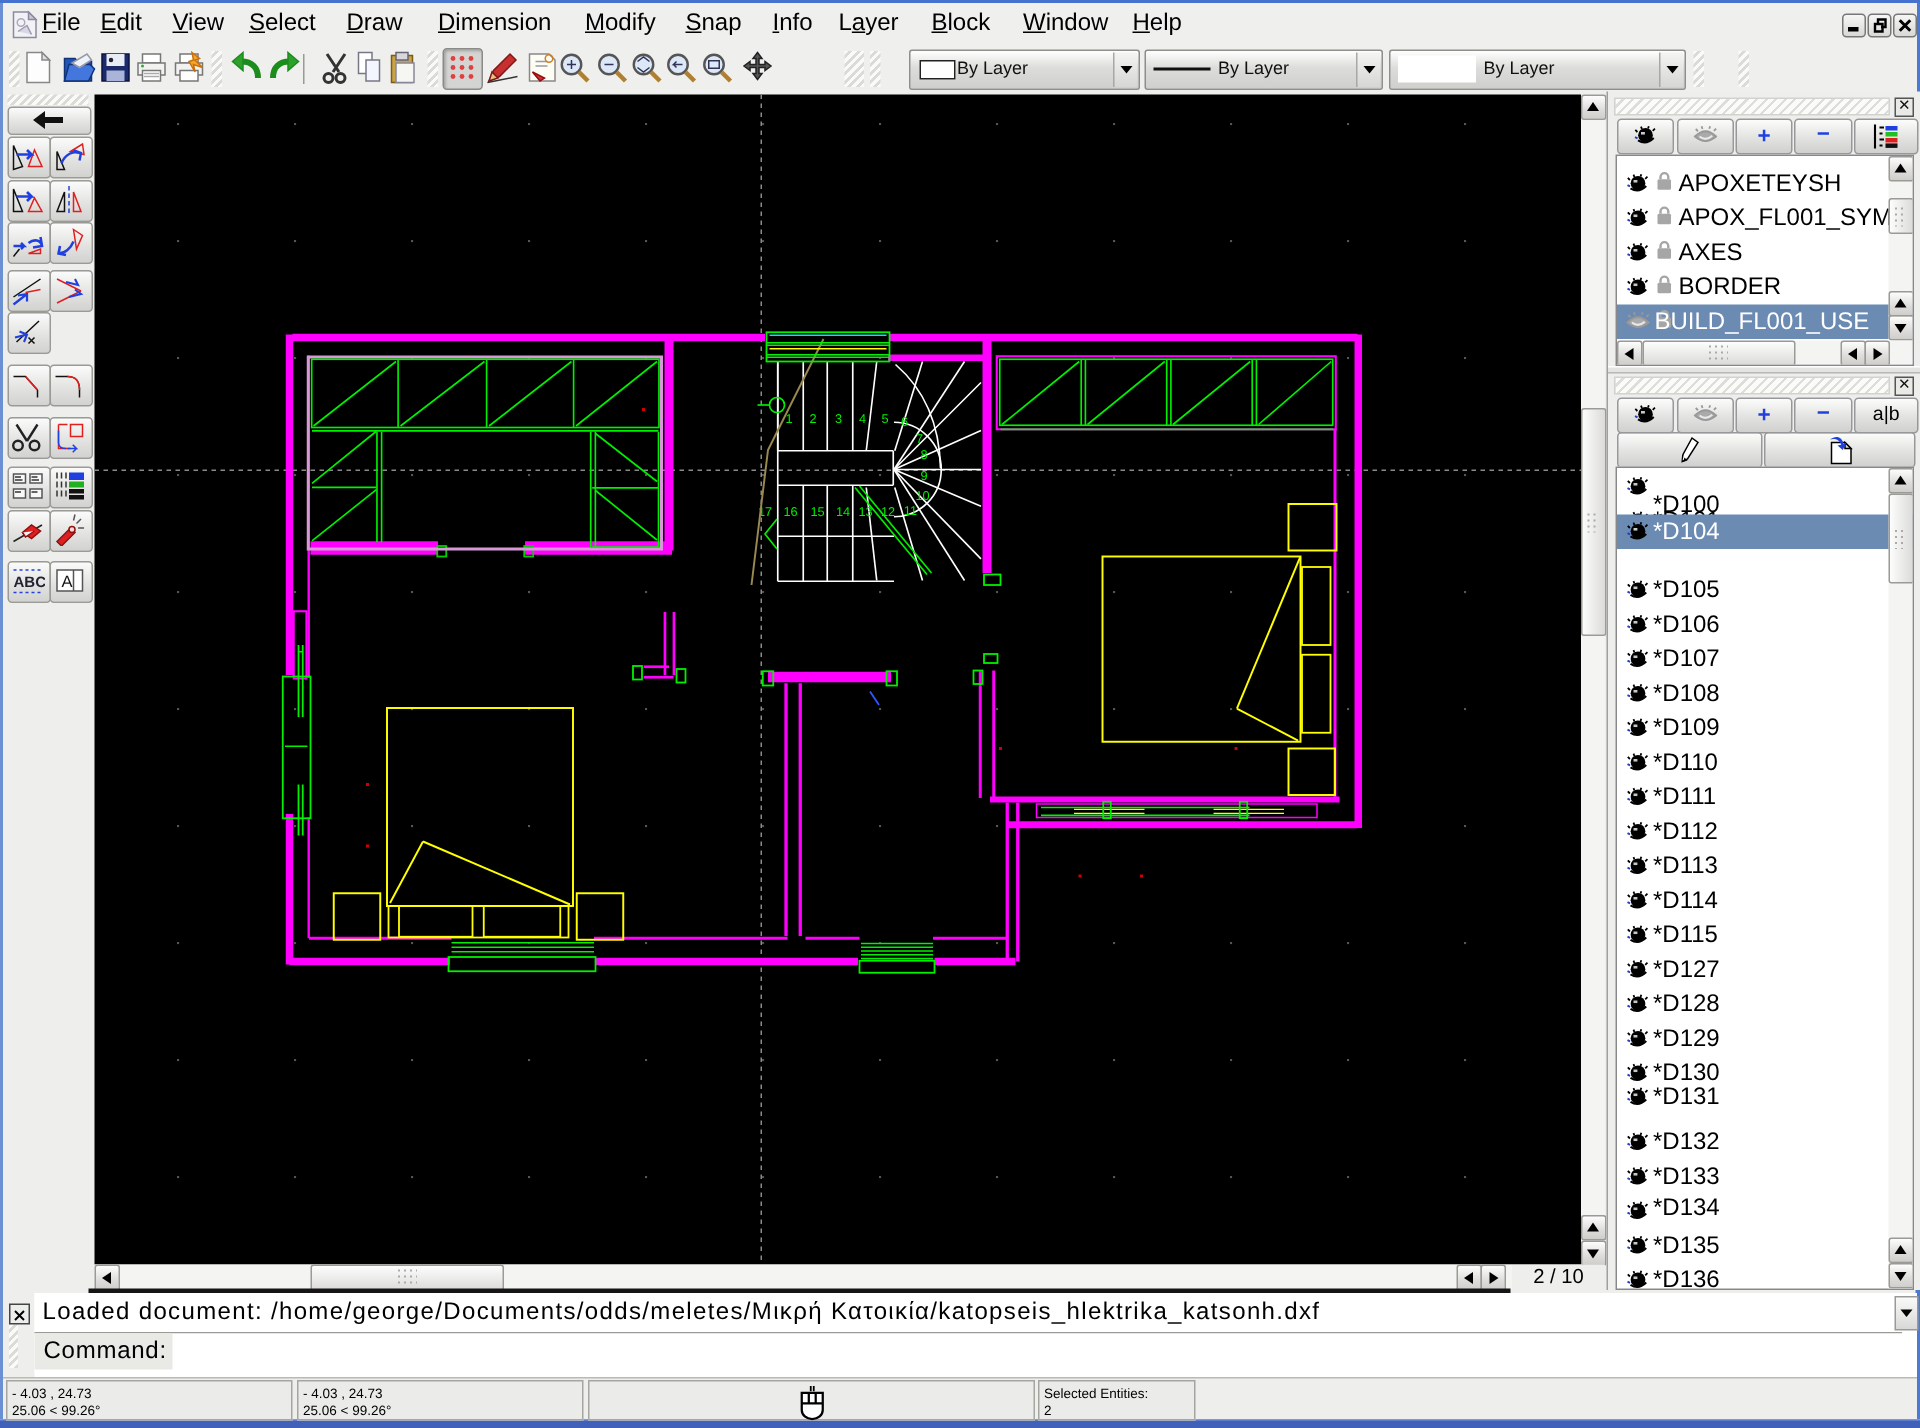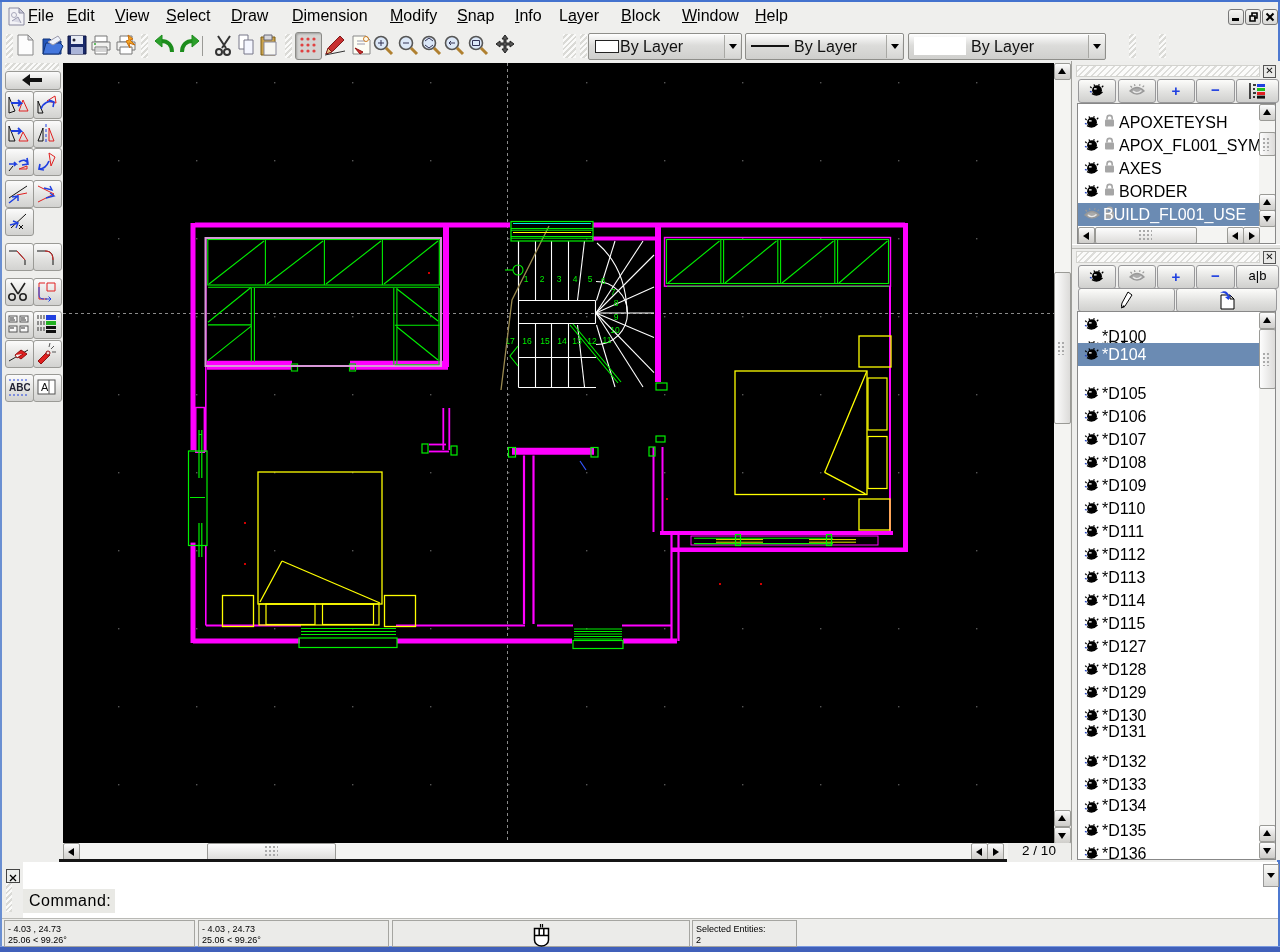--- a/index.html
+++ b/index.html
@@ -12,21 +12,21 @@
   #fright{right:0;top:2px;width:3px;height:944px;background:#4e79d0;}
   #fbot{left:0;top:946px;width:1280px;height:6px;background:#4060ba;border-top:1px solid #7b99dd;}
   
   #menubar{left:2px;top:2px;width:1276px;height:28px;background:#efefed;}
   .mi{position:absolute;top:5px;font-size:16px;color:#000;}
   .mi u{text-decoration:underline;}
   
   #toolbar{left:2px;top:30px;width:1276px;height:32px;background:#efefed;}
   .tbtn{position:absolute;top:3px;width:24px;height:24px;}
   .handle{position:absolute;background:repeating-linear-gradient(135deg,#fbfbfa 0 2px,#d8d8d4 2px 4px);opacity:.9;}
-  .combo{position:absolute;top:3px;height:25px;background:linear-gradient(#ffffff,#dcdcda 45%,#cfcfcd);border:1px solid #8e8e8a;border-radius:2px;font-size:16px;color:#111;}
+  .combo{position:absolute;top:3px;height:25px;background:linear-gradient(#ffffff,#dcdcda 45%,#cfcfcd);border:1px solid #8e8e8a;border-radius:2px;font-size:12px;color:#111;margin-left:18px;}
   .combo .arr{position:absolute;right:1px;top:1px;bottom:1px;width:15px;border-left:1px solid #a8a8a4;background:linear-gradient(#f4f4f2,#d6d6d4);}
   .combo .arr:after{content:"";position:absolute;left:4px;top:9px;border:4px solid transparent;border-top:5px solid #000;}
   
   #lefttb{left:2px;top:62px;width:60px;height:798px;background:#eeeeec;}
   .sbtn{position:absolute;width:27px;height:26px;background:linear-gradient(#fbfbfb,#e3e3e1 55%,#d2d2d0);border:1px solid #9a9a96;border-radius:3px;}
   
   #canvas{left:63px;top:63px;width:991px;height:780px;background:#000;}
   
   .sb-track{background:#f4f4f2;}
   .sb-btn{position:absolute;background:linear-gradient(#fdfdfd,#dedddb 60%,#cfcecb);border:1px solid #9a9a96;border-radius:2px;}
@@ -992,20 +992,21 @@
           </span>
 </div>
 </div>
 </div>
 <div class="abs" id="cmdarea">
   <span class="abs" style="left:0;top:0;width:21px;height:56px;background:#eeeeec"></span>
   <span class="handle" style="left:4px;top:16px;width:6px;height:34px"></span>
   <span class="abs" style="left:4px;top:7px;width:12px;height:12px;border:1px solid #444;background:#eceeec"><svg width="12" height="12">
           <path d="M3 3l6 6M9 3l-6 6" stroke="#000" stroke-width="1.3"></path>
         </svg></span>
+  <span class="abs" style="left:21px;top:0;width:1245px;height:26px;background:#fff;border-bottom:1px solid #9a9a96;font-size:16px;letter-spacing:0.9px;color:#000;line-height:26px;white-space:nowrap">&nbsp;Loaded document: /home/george/Documents/odds/meletes/Μικρή Κατοικία/katopseis_hlektrika_katsonh.dxf</span>
   <span class="abs" style="left:1261px;top:2px;width:14px;height:21px;background:linear-gradient(#fafaf8,#d8d8d6);border:1px solid #999">
         <span class="tri" style="left:3px;top:8px;border-top:5px solid #000;border-bottom:none"></span>
       </span>
   <span class="abs" style="left:21px;top:27px;width:1255px;height:26px;background:#fff"></span>
   <span class="abs" style="left:21px;top:27px;width:86px;height:24px;background:#e9e9e5;font-size:16px;letter-spacing:0.5px;color:#000;line-height:24px;padding-left:6px">Command:</span>
 </div>
 <div class="abs" id="statusbar">
   <span class="abs" style="left:0;top:0;width:1276px;height:1px;background:#b9b9b5"></span>
   <span class="stbox" style="left:2px;width:189px">
         <span class="abs" style="left:3px;top:3px">- 4.03 , 24.73</span>

